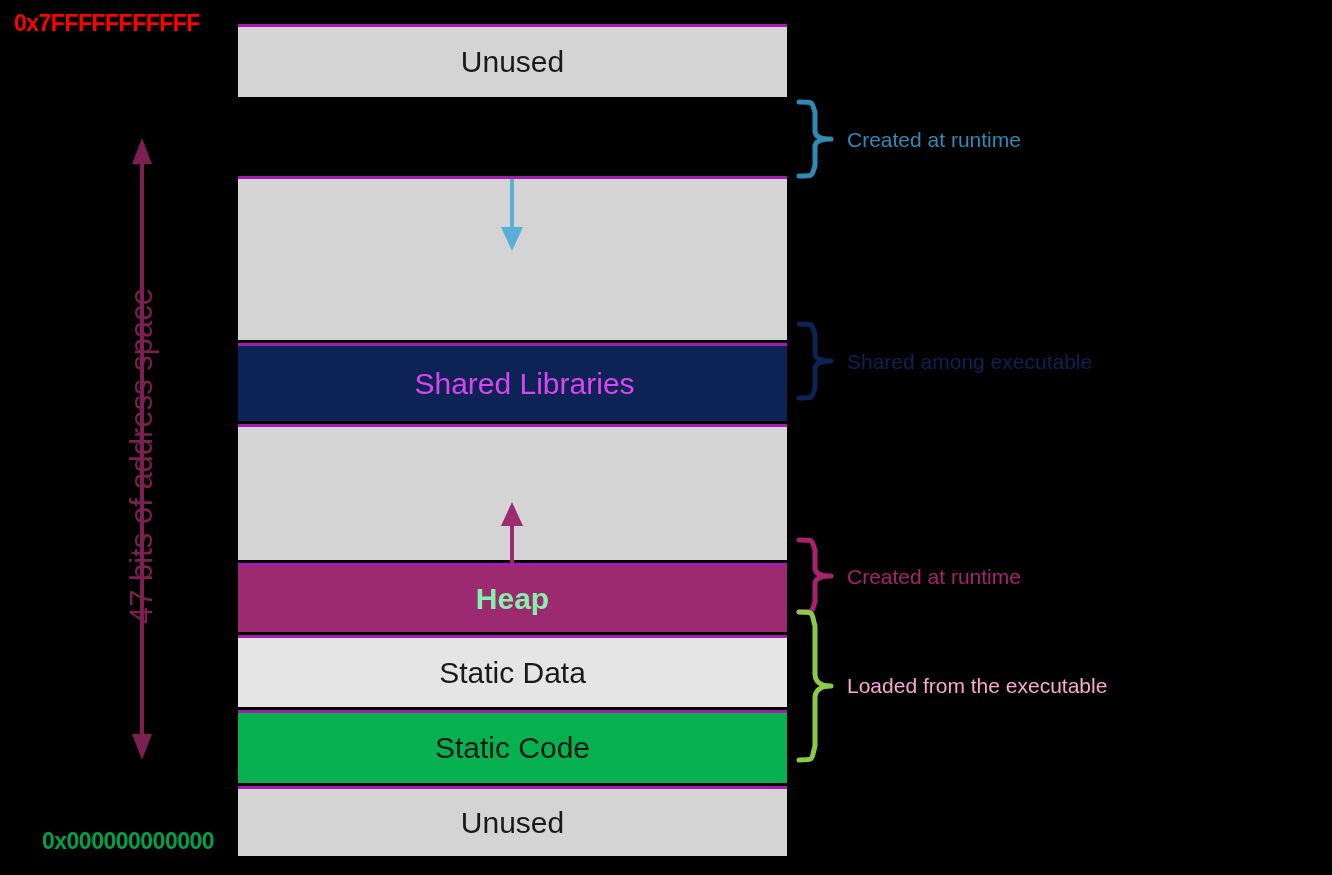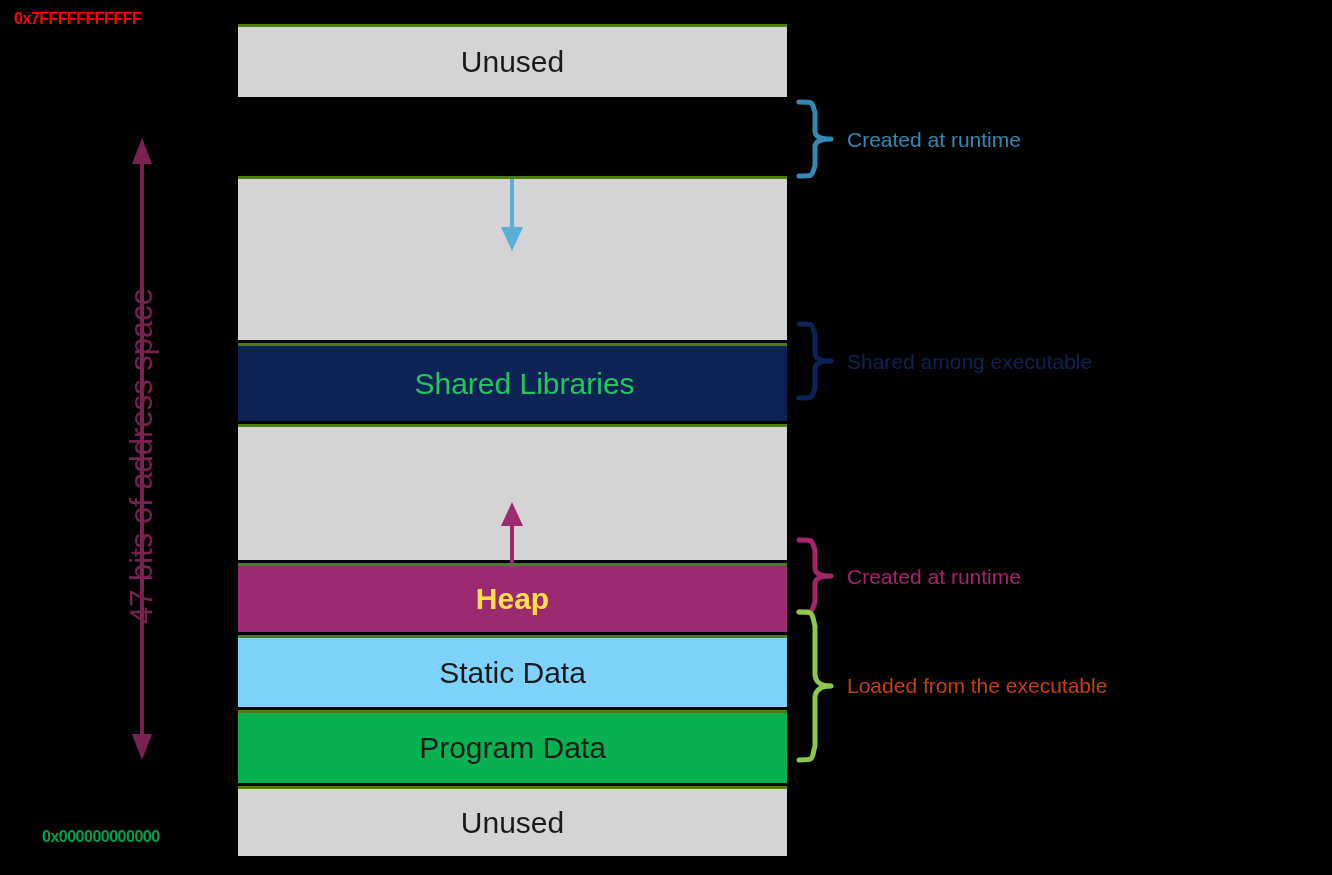--- a/index.html
+++ b/index.html
@@ -13,21 +13,21 @@
     position: relative;
     overflow: hidden;
     font-family: "Liberation Sans", sans-serif;
     color: #ffffff;
   }
 
   
   .addr-label {
     position: absolute;
     font-weight: bold;
-    font-size: 16px;
+    font-size: 23px;
     letter-spacing: -0.5px;
     white-space: nowrap;
   }
   #addr-top    { left: 14px; top: 10px;  color: #fe0000; }
   #addr-bottom { left: 14px; top: 828px; color: #00a14b; margin-left: 28px; }
 
   
   #addr-space-group {
     position: absolute;
     left: 112px;
@@ -60,35 +60,35 @@
     left: 238px;
     top: 24px;
     width: 549px;
     height: 811px;
   }
   .mem-block {
     position: absolute;
     left: 0;
     width: 549px;
     box-sizing: border-box;
-    border-top: 3px solid #4d7c0f;
+    border-top: 3px solid #a21caf;
     border-bottom: 3px solid #000000;
     display: flex;
     align-items: center;
     justify-content: center;
     font-size: 30px;
   }
   .mem-block .lbl { line-height: 1; }
   .blk-unused-top    { top:   0px; height:  76px; background:#d4d4d4; color:#1a1a1a; }
   .blk-stack         { top:  76px; height:  76px; background:#3289b4; color:#ffffff; font-weight:bold; }
   .blk-gap-upper     { top: 152px; height: 167px; background:#d4d4d4; }
-  .blk-shared-libs   { top: 319px; height:  81px; background:#0d2355; color:#22c55e;padding-left:24px; }
+  .blk-shared-libs   { top: 319px; height:  81px; background:#0d2355; color:#d946ef;padding-left:24px; }
   .blk-gap-lower     { top: 400px; height: 139px; background:#d4d4d4; }
-  .blk-heap          { top: 539px; height:  72px; background:#9b2a70; color:#fde047; font-weight:bold; }
-  .blk-static-data   { top: 611px; height:  75px; background:#7dd3fc; color:#1a1a1a; }
+  .blk-heap          { top: 539px; height:  72px; background:#9b2a70; color:#86efac; font-weight:bold; }
+  .blk-static-data   { top: 611px; height:  75px; background:#e5e5e5; color:#1a1a1a; }
   .blk-program-code  { top: 686px; height:  76px; background:#07b14f; color:#1a1a1a; }
   .blk-unused-bottom { top: 762px; height:  73px; background:#d4d4d4; color:#1a1a1a; }
 
   
   .growth-arrow {
     position: absolute;
     left: 250px;
     width: 48px;
   }
   #stack-growth-arrow { top: 155px; height: 72px; }
@@ -110,21 +110,21 @@
     line-height: 1;
   }
   #annot-stack          { left: 793px; top:  98px; height:  82px; }
   #annot-shared-libs    { left: 793px; top: 320px; height:  82px; }
   #annot-heap           { left: 793px; top: 536px; height:  80px; }
   #annot-loaded         { left: 793px; top: 608px; height: 155px; }
 
   #annot-stack       .annot-text { color: #3289b4; }
   #annot-shared-libs .annot-text { color: #0d2355; }
   #annot-heap        .annot-text { color: #a6246d; }
-  #annot-loaded      .annot-text { color: #c2410c; }
+  #annot-loaded      .annot-text { color: #f9a8d4; }
 </style>
 </head>
 <body>
 
 <div id="addr-top" class="addr-label">0x7FFFFFFFFFFF</div>
 
 <div id="addr-bottom" class="addr-label">0x000000000000</div>
 
 <div id="addr-space-group">
   <svg id="addr-space-arrow" viewBox="0 0 60 622">
@@ -156,21 +156,21 @@
 
   <div class="mem-block blk-heap">
     <span class="lbl">Heap</span>
   </div>
 
   <div class="mem-block blk-static-data">
     <span class="lbl">Static Data</span>
   </div>
 
   <div class="mem-block blk-program-code">
-    <span class="lbl">Program Data</span>
+    <span class="lbl">Static Code</span>
   </div>
 
   <div class="mem-block blk-unused-bottom">
     <span class="lbl">Unused</span>
   </div>
 
   <svg id="stack-growth-arrow" class="growth-arrow" viewBox="0 0 48 72">
     <line x1="24" y1="0" x2="24" y2="54" stroke="#5aafd6" stroke-width="4"></line>
     <polygon points="24,72 13,48 35,48" fill="#5aafd6"></polygon>
   </svg>

